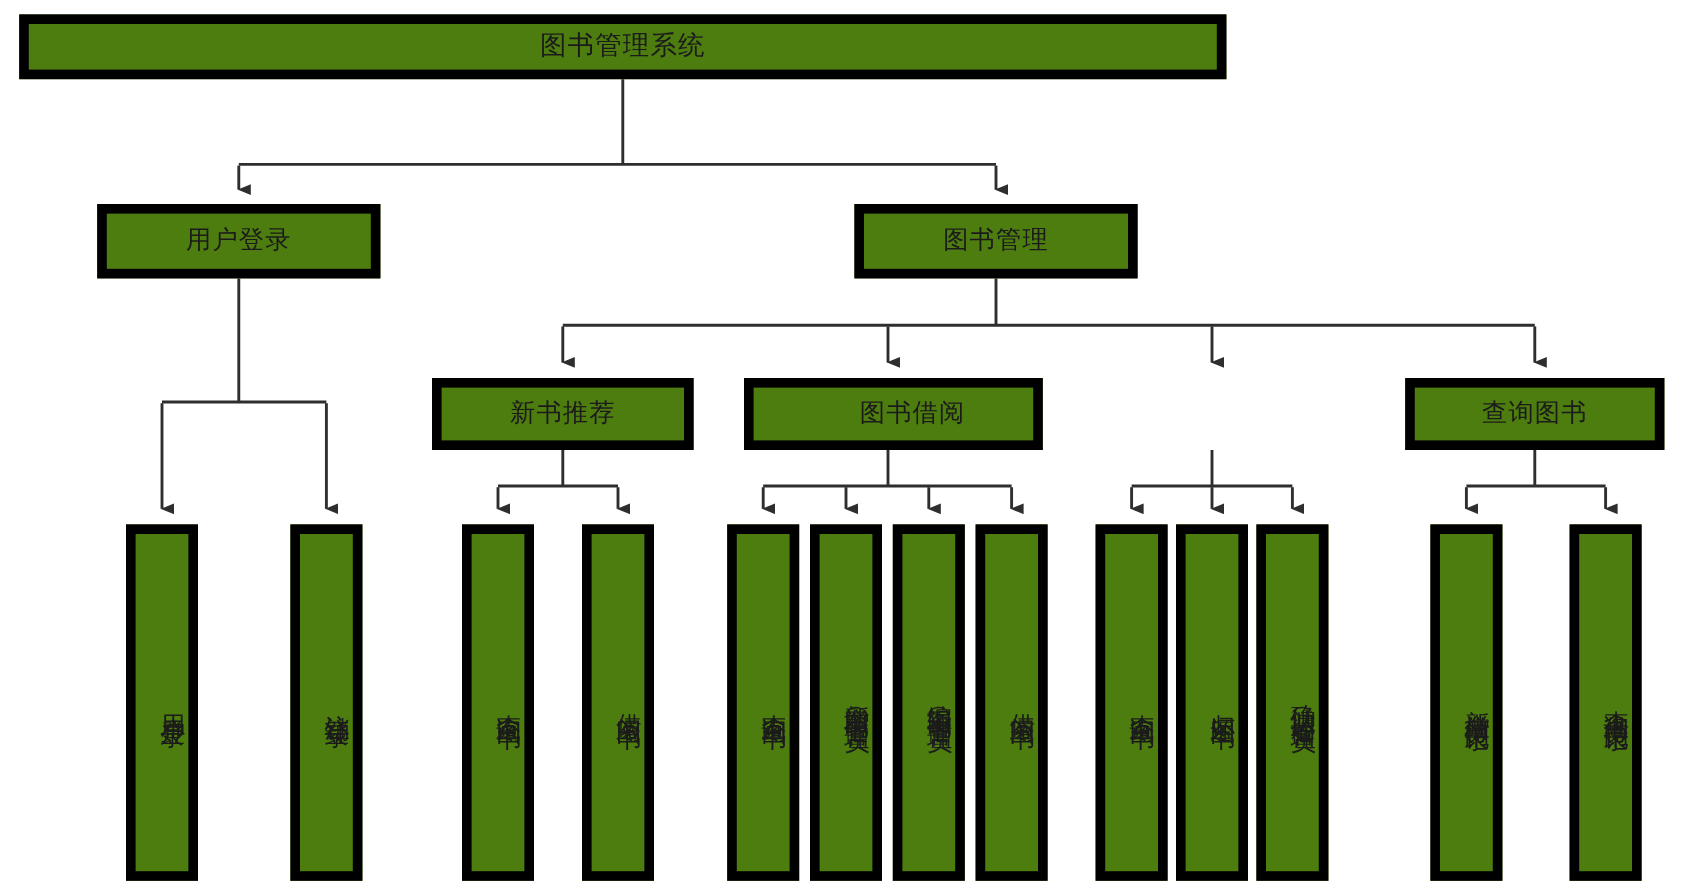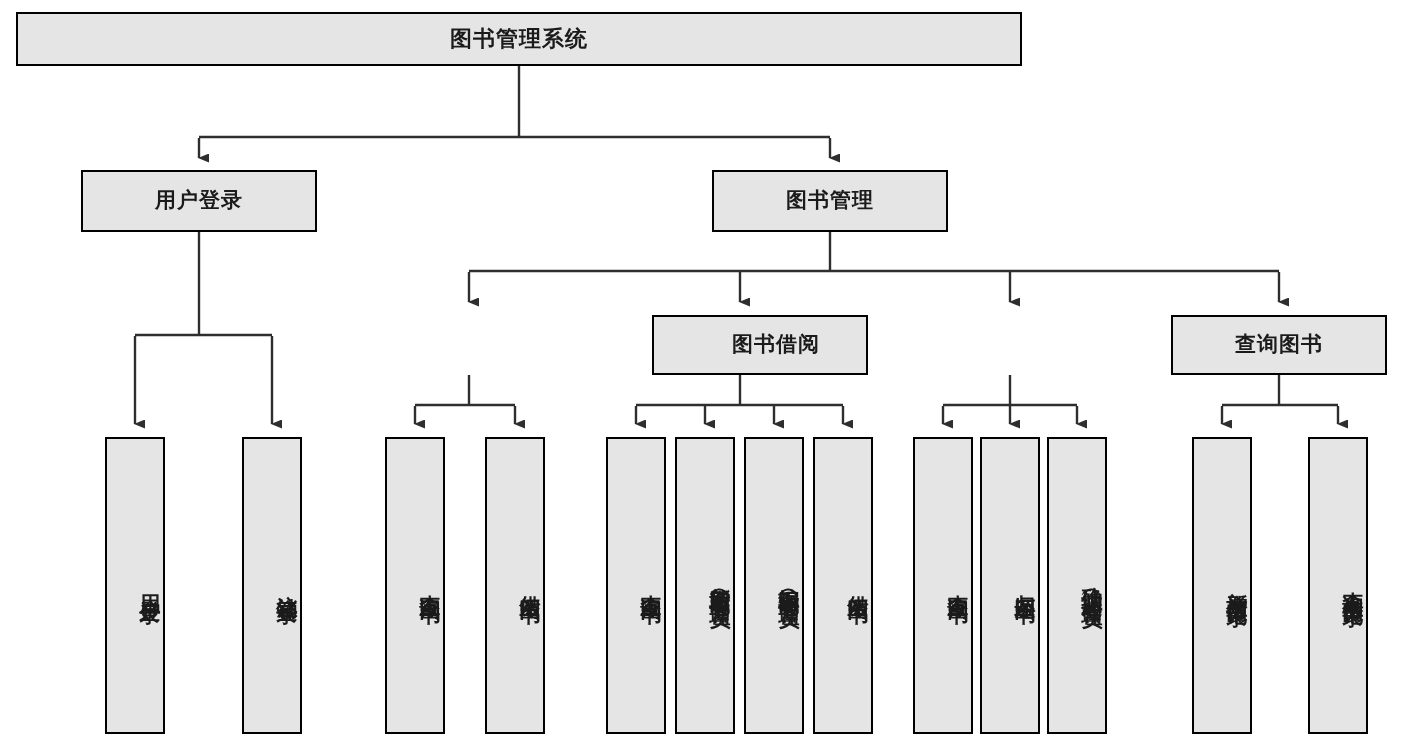--- a/index.html
+++ b/index.html
@@ -15,28 +15,27 @@
     width:1405px;height:747px;
   }
   #edges{
     position:absolute;left:0;top:0;
     width:1405px;height:747px;
     pointer-events:none;
   }
   .node{
     position:absolute;
     box-sizing:border-box;
-    background:#e5e5e5;
-    border:2px solid #000000;
+    background:#4d7c0f;
+    border:8px solid #000000;
     display:flex;
     align-items:center;
     justify-content:center;
     color:#1b1b1b;
     letter-spacing:1px;
-    font-weight:bold;
   }
   .node.h{
     
     font-size:21px;
     line-height:1.1;
     white-space:nowrap;
   }
   .node.root{font-size:22px;}
   .node.v{
     
@@ -114,21 +113,22 @@
       <path d="M1222,406 L1222,424" marker-end="url(#arrow)"></path>
       <path d="M1338,406 L1338,424" marker-end="url(#arrow)"></path>
     </g>
   </svg>
 
   <div class="node h root" style="left:16px;top:12px;width:1006px;height:54px;">图书管理系统</div>
 
   <div class="node h" style="left:81px;top:170px;width:236px;height:62px;">用户登录</div>
   <div class="node h" style="left:712px;top:170px;width:236px;height:62px;">图书管理</div>
 
-  <div class="node h" style="left:652px;top:315px;width:216px;height:60px;padding-left:32px;">图书借阅</div>
+  <div class="node h" style="left:360px;top:315px;width:218px;height:60px;">新书推荐</div>
+  <div class="node h" style="left:620px;top:315px;width:249px;height:60px;padding-left:32px;">图书借阅</div>
   <div class="node h" style="left:1171px;top:315px;width:216px;height:60px;">查询图书</div>
 
   <div class="node v" style="left:105px;top:437px;width:60px;height:297px;">用户登录</div>
   <div class="node v" style="left:242px;top:437px;width:60px;height:297px;">注销登录</div>
 
   <div class="node v" style="left:385px;top:437px;width:60px;height:297px;">查询图书</div>
   <div class="node v" style="left:485px;top:437px;width:60px;height:297px;">借阅图书</div>
 
   <div class="node v" style="left:606px;top:437px;width:60px;height:297px;">查询图书</div>
   <div class="node v" style="left:675px;top:437px;width:60px;height:297px;">新增图书（管理员）</div>

